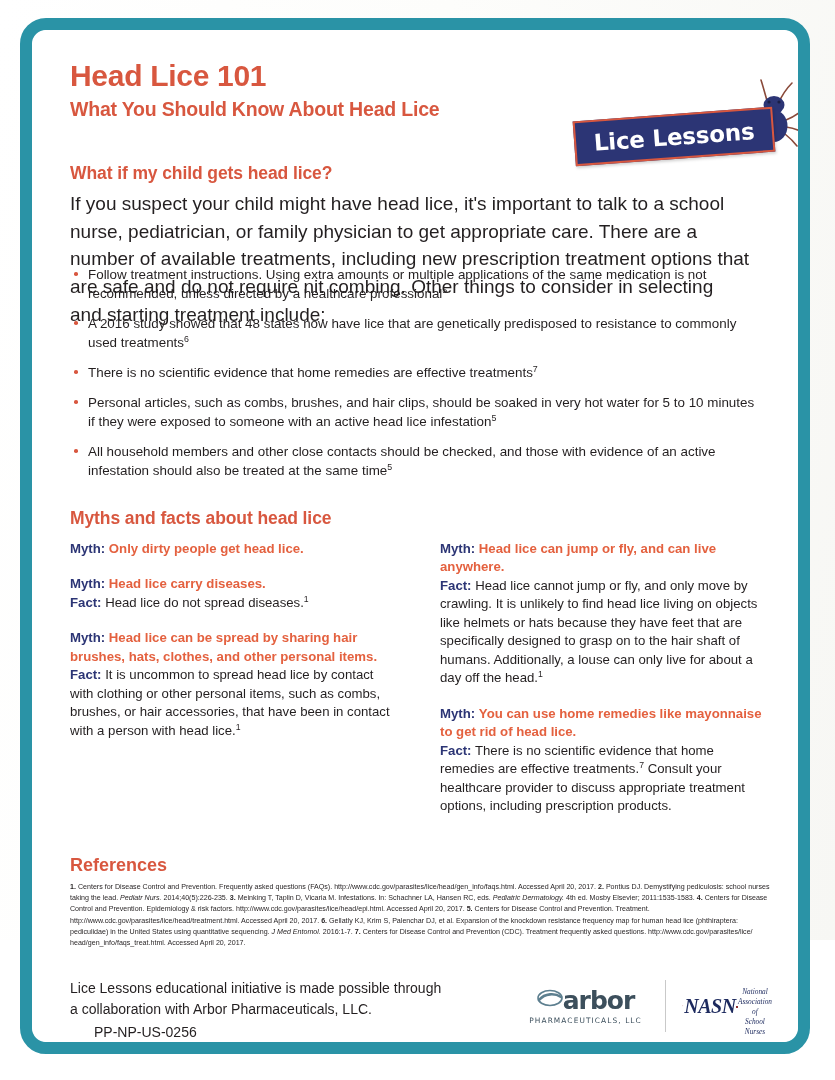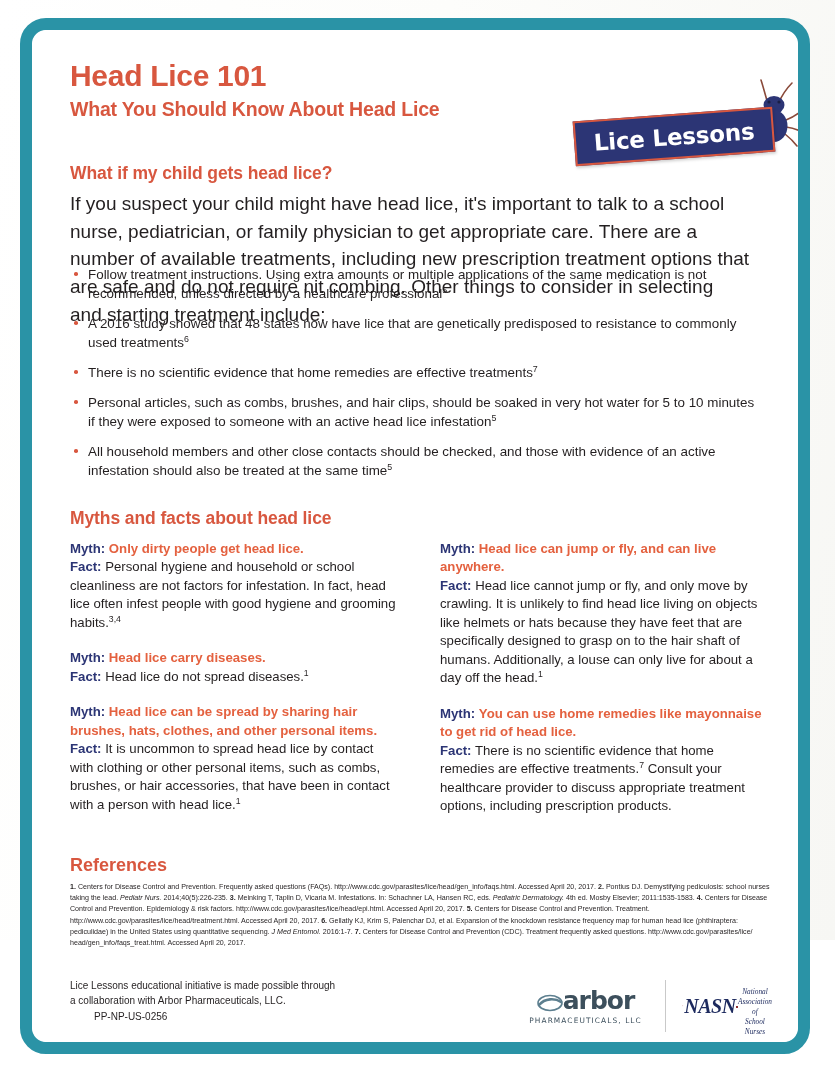--- a/index.html
+++ b/index.html
@@ -213,21 +213,21 @@
   #refs-body b { font-weight: bold; }
   #refs-body i { font-style: italic; }
 
   
   #foot-note {
     position: absolute;
     left: 38px;
     top: 948px;
     width: 400px;
     color: #231f20;
-    font-size: 10px;
+    font-size: 14px;
     line-height: 1.52;
   }
   #foot-code { margin-top: 1px; padding-left: 24px; }
 
   #foot-logos {
     position: absolute;
     left: 490px;
     top: 940px;
     width: 250px;
     height: 72px;
@@ -235,21 +235,21 @@
     align-items: center;
   }
   #arbor-logo {
     width: 140px;
     display: flex;
     flex-direction: column;
     align-items: center;
   }
   #arbor-row {
     display: flex;
-    align-items: flex-end;
+    align-items: flex-start;
     gap: 0;
   }
   #arbor-word {
     color: #3c4f5c;
     font-size: 25px;
     font-weight: bold;
     letter-spacing: -1px;
     line-height: 1;
     font-family: "DejaVu Sans", sans-serif;
   }
@@ -339,21 +339,20 @@
         <div class="bullet">Personal articles, such as combs, brushes, and hair clips, should be soaked in very hot water for 5 to 10 minutes if they were exposed to someone with an active head lice infestation<sup>5</sup></div>
         <div class="bullet">All household members and other close contacts should be checked, and those with evidence of an active infestation should also be treated at the same time<sup>5</sup></div>
       </div>
 
     <div class="sec-h" style="top:478px;">Myths and facts about head lice</div>
 
     <div id="myth-cols">
       <div class="mcol" id="mcol-left">
           <div class="mblock">
             <div class="mline"><span class="lbl">Myth:</span> <span class="myth-txt">Only dirty people get head lice.</span></div>
-            <div class="mline"><span class="lbl">Fact:</span> Personal hygiene and household or school cleanliness are not factors for infestation. In fact, head lice often infest people with good hygiene and grooming habits.<sup>3,4</sup></div>
           </div>
           <div class="mblock">
             <div class="mline"><span class="lbl">Myth:</span> <span class="myth-txt">Head lice carry diseases.</span></div>
             <div class="mline"><span class="lbl">Fact:</span> Head lice do not spread diseases.<sup>1</sup></div>
           </div>
           <div class="mblock">
             <div class="mline"><span class="lbl">Myth:</span> <span class="myth-txt">Head lice can be spread by sharing hair brushes, hats, clothes, and other personal items.</span></div>
             <div class="mline"><span class="lbl">Fact:</span> It is uncommon to spread head lice by contact with clothing or other personal items, such as combs, brushes, or hair accessories, that have been in contact with a person with head lice.<sup>1</sup></div>
           </div>
         </div>

